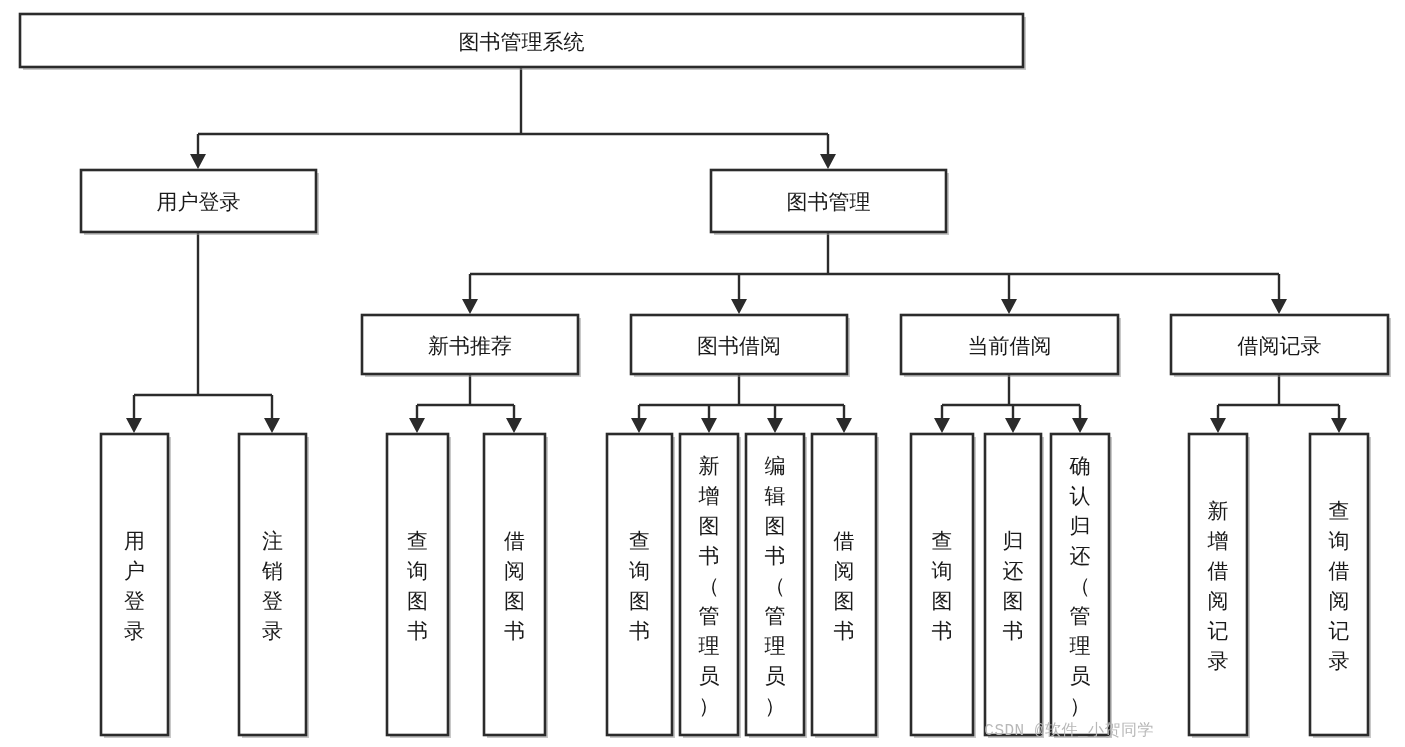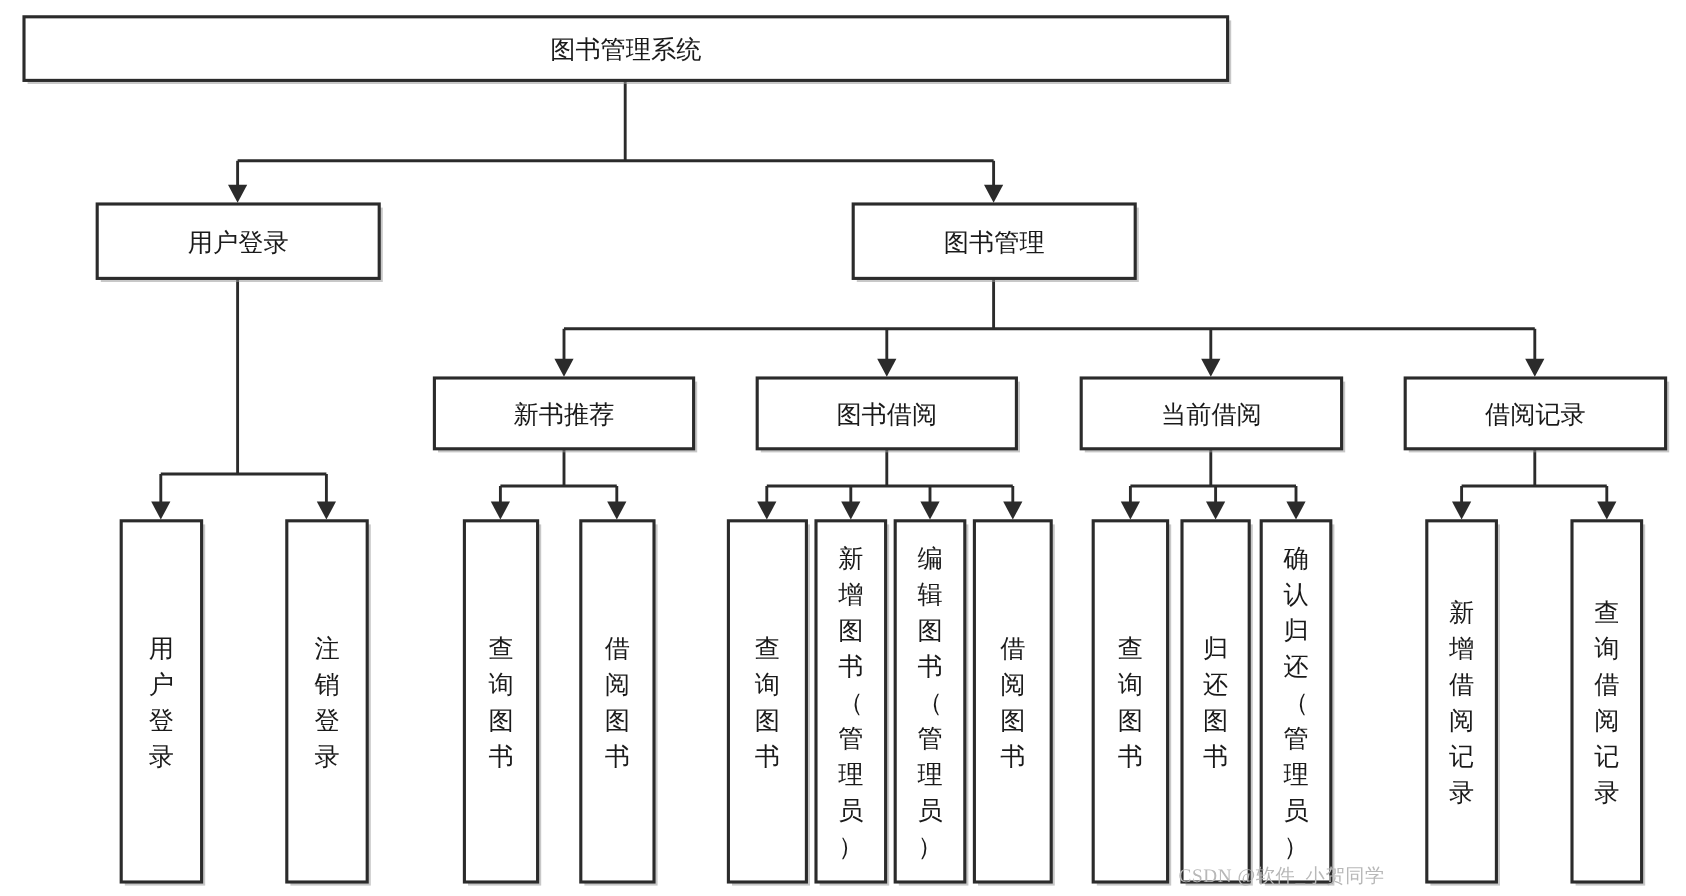--- a/index.html
+++ b/index.html
@@ -53,21 +53,21 @@
   .node-label-vert {
     fill: #1a1a1a;
     font-family: "DejaVu Sans", "Liberation Sans", sans-serif;
     font-size: 21px;
     text-anchor: middle;
   }
   .watermark {
     position: absolute;
     right: 12px;
     bottom: 6px;
-    font-family: Liberation Serif, serif;
+    font-family: Liberation Mono, monospace;
     font-size: 16px;
     color: #b8b8b8;
     letter-spacing: 0.5px;
     white-space: nowrap;
     user-select: none;
   }
 </style>
 </head>
 <body>
 

